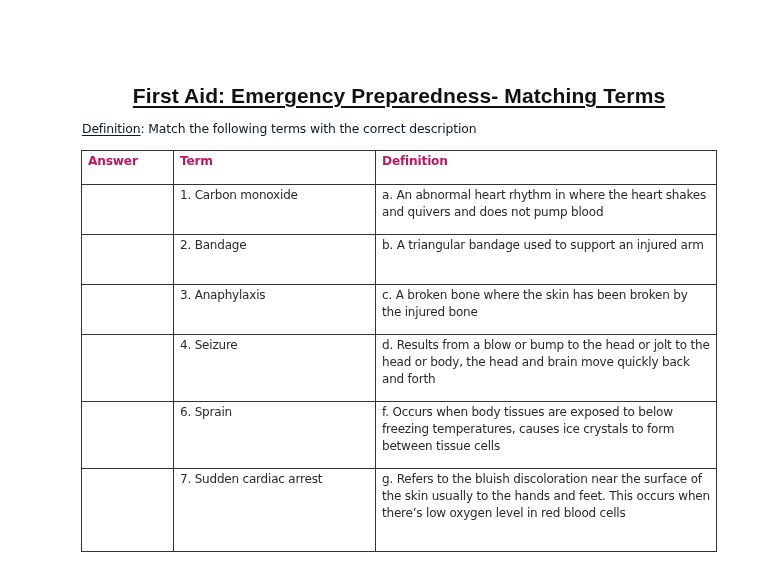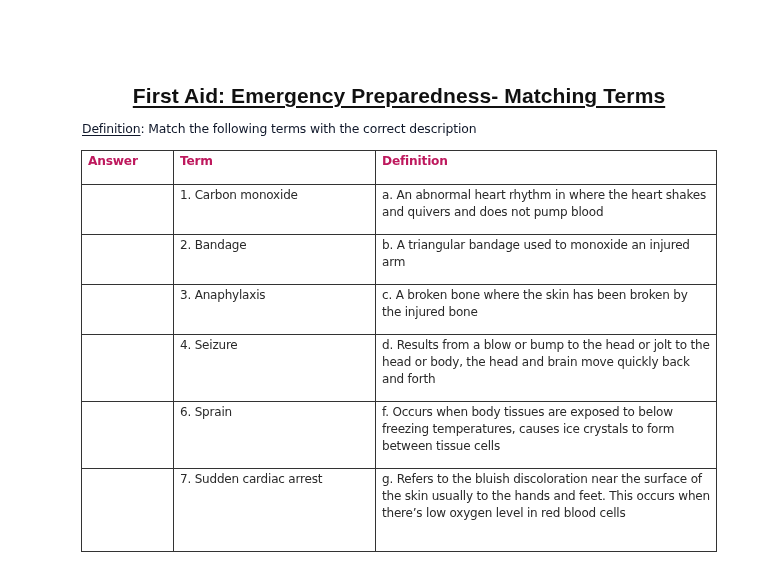--- a/index.html
+++ b/index.html
@@ -103,21 +103,21 @@
     <th>Definition</th>
   </tr>
   <tr class="h-1">
     <td class="answer-cell"></td>
     <td>1. Carbon monoxide</td>
     <td>a. An abnormal heart rhythm in where the heart shakes and quivers and does not pump blood</td>
   </tr>
   <tr class="h-2">
     <td class="answer-cell"></td>
     <td>2. Bandage</td>
-    <td>b. A triangular bandage used to monoxide an injured arm</td>
+    <td>b. A triangular bandage used to support an injured arm</td>
   </tr>
   <tr class="h-3">
     <td class="answer-cell"></td>
     <td>3. Anaphylaxis</td>
     <td>c. A broken bone where the skin has been broken by the injured bone</td>
   </tr>
   <tr class="h-4">
     <td class="answer-cell"></td>
     <td>4. Seizure</td>
     <td>d. Results from a blow or bump to the head or jolt to the head or body, the head and brain move quickly back and forth</td>

